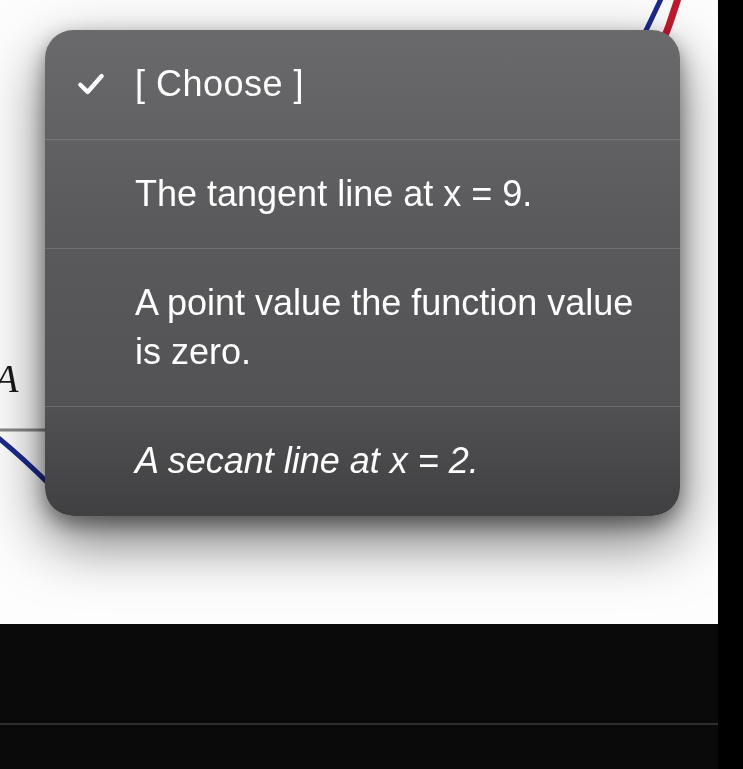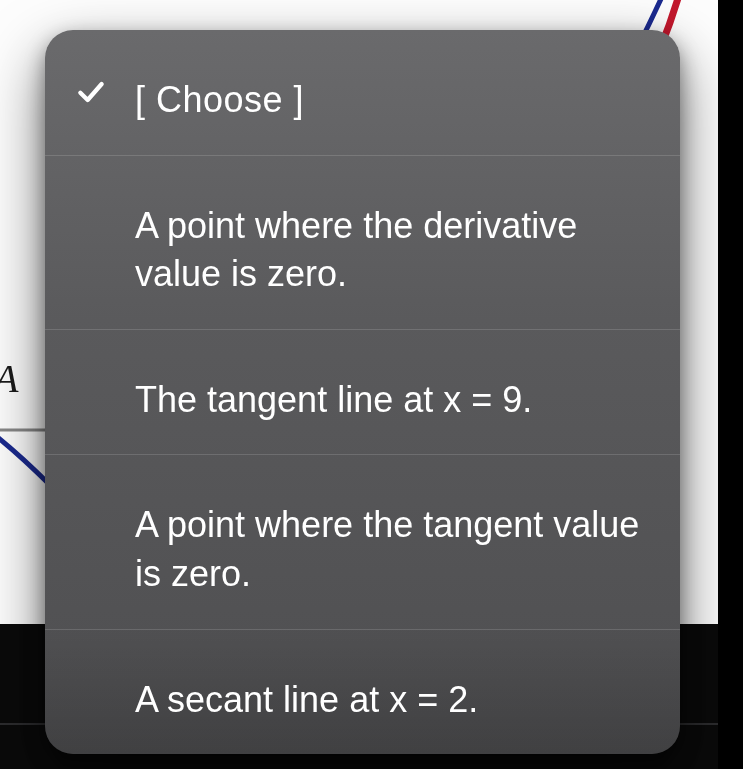--- a/index.html
+++ b/index.html
@@ -98,38 +98,38 @@
       color: #fff;
       font-size: 36px;
       line-height: 1.35;
       font-weight: 400;
       cursor: pointer;
     }
 
     .dropdown-item:last-child {
       border-bottom: none;
       background: linear-gradient(180deg, rgba(0,0,0,0.02), rgba(0,0,0,0.18));
+      font-style: italic;
     }
 
     .check-col {
       width: 60px;
       flex: 0 0 60px;
       display: flex;
       align-items: center;
       justify-content: flex-start;
     }
 
     .check-mark {
       width: 32px;
       height: 32px;
     }
 
     .item-label {
       flex: 1;
-      margin-top: 16px;
     }
 
     .sel .item-label {
       letter-spacing: 0.5px;
     }
 
   </style>
 </head>
 <body>
 
@@ -153,33 +153,29 @@
 
   <div class="dropdown-item sel">
     <span class="check-col">
       <svg class="check-mark" viewBox="0 0 24 24">
         <path d="M4 12.5 L9.5 18 L20 6" stroke="#fff" stroke-width="3.2" fill="none" stroke-linecap="round" stroke-linejoin="round"></path>
       </svg>
     </span>
     <span class="item-label">[ Choose ]</span>
   </div>
 
-  <div class="dropdown-item">
-    <span class="check-col"></span>
-    <span class="item-label">A point where the derivative value is zero.</span>
-  </div>
 
   <div class="dropdown-item">
     <span class="check-col"></span>
     <span class="item-label">The tangent line at x = 9.</span>
   </div>
 
   <div class="dropdown-item">
     <span class="check-col"></span>
-    <span class="item-label">A point where the tangent value is zero.</span>
+    <span class="item-label">A point value the function value is zero.</span>
   </div>
 
   <div class="dropdown-item">
     <span class="check-col"></span>
     <span class="item-label">A secant line at x = 2.</span>
   </div>
 
 </div>
 
 </body></html>

